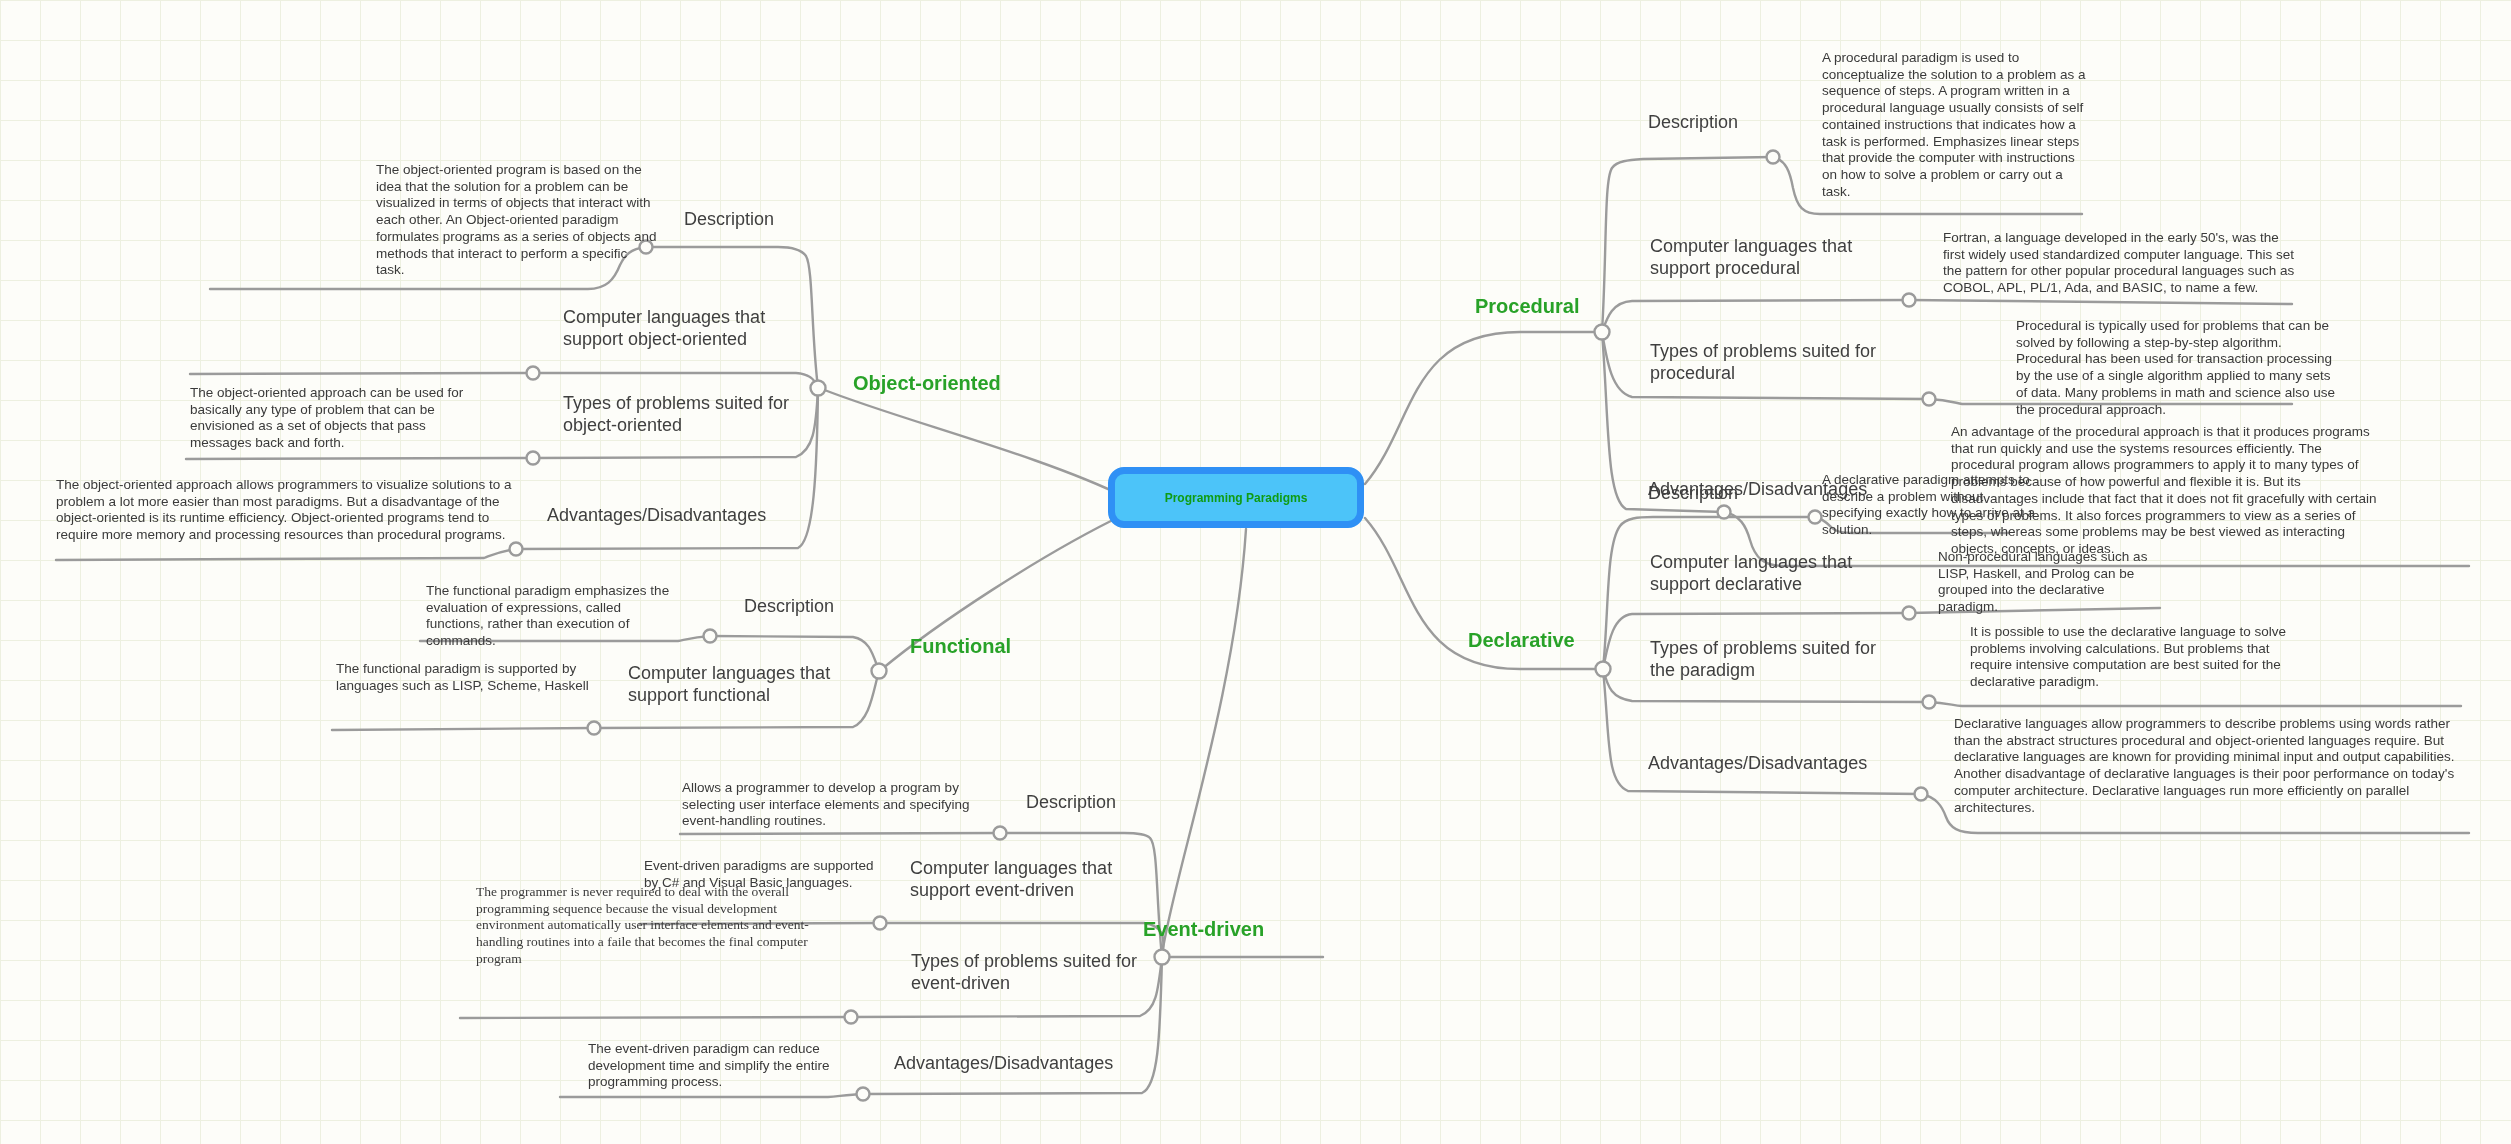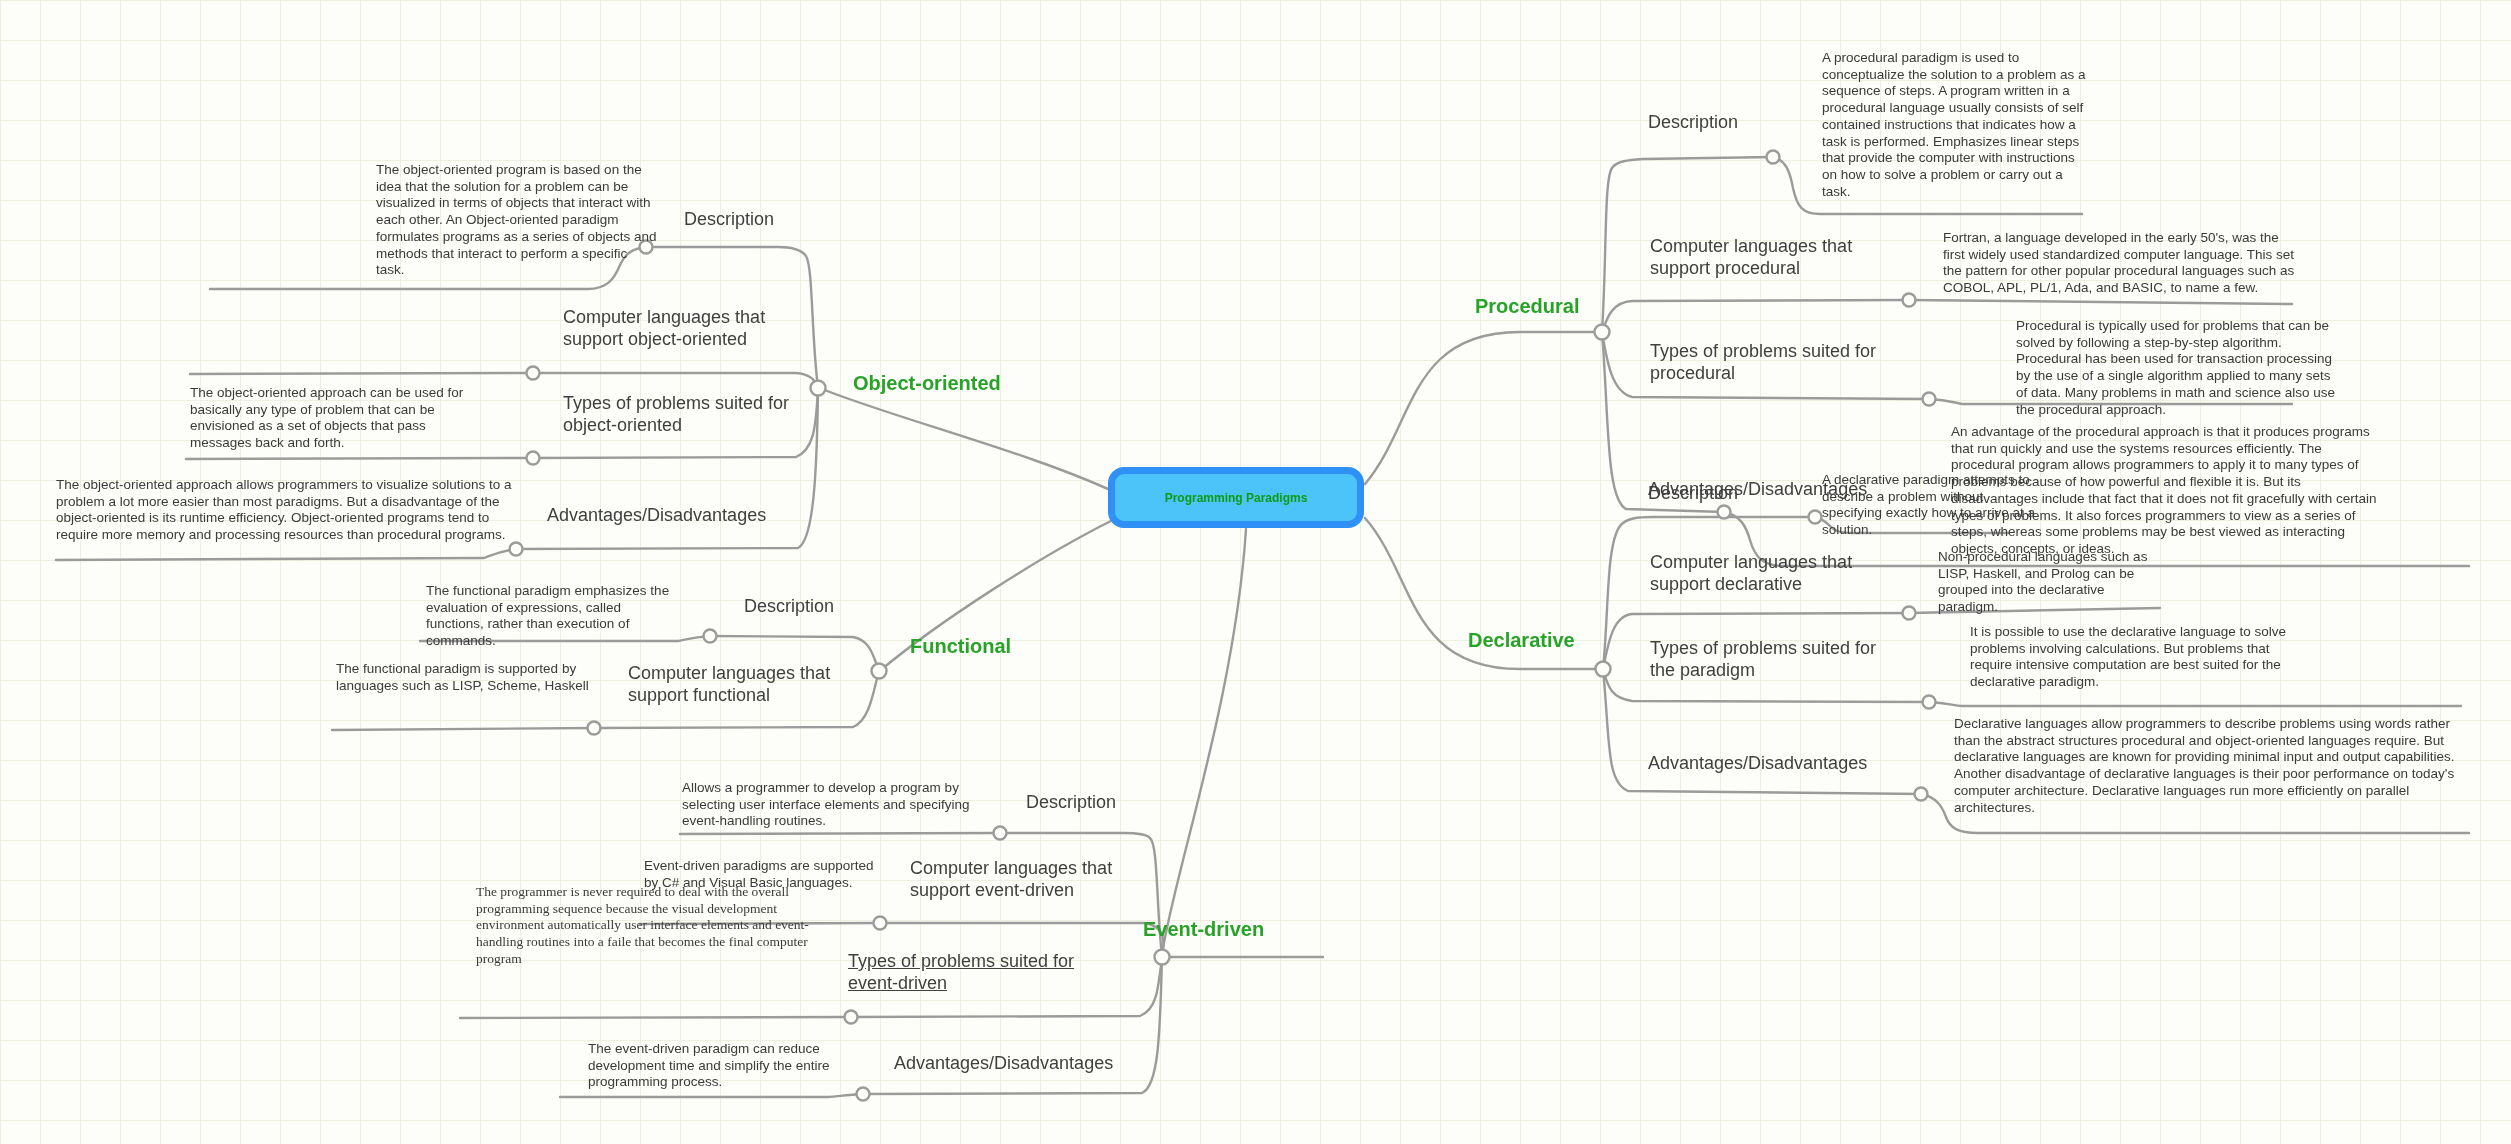--- a/index.html
+++ b/index.html
@@ -153,18 +153,18 @@
 
   <div class="sublabel" style="left:744px;top:596px;width:130px;">Description</div>
   <div class="note" style="left:426px;top:583px;width:255px;">The functional paradigm emphasizes the evaluation of expressions, called functions, rather than execution of commands.</div>
   <div class="sublabel" style="left:628px;top:663px;width:230px;">Computer languages that support functional</div>
   <div class="note" style="left:336px;top:661px;width:258px;">The functional paradigm is supported by languages such as LISP, Scheme, Haskell</div>
 
   <div class="sublabel" style="left:1026px;top:792px;width:130px;">Description</div>
   <div class="note" style="left:682px;top:780px;width:290px;">Allows a programmer to develop a program by selecting user interface elements and specifying event-handling routines.</div>
   <div class="sublabel" style="left:910px;top:858px;width:230px;">Computer languages that support event-driven</div>
   <div class="note" style="left:644px;top:858px;width:232px;">Event-driven paradigms are supported by C# and Visual Basic languages.</div>
-  <div class="sublabel" style="left:848px;top:951px;width:260px;text-decoration:underline;">Types of problems suited for event-driven</div>
+  <div class="sublabel" style="left:911px;top:951px;width:260px;">Types of problems suited for event-driven</div>
   <div class="note" style="left:476px;top:884px;width:368px;font-family:Liberation Serif, serif;">The programmer is never required to deal with the overall programming sequence because the visual development environment automatically user interface elements and event-handling routines into a faile that becomes the final computer program</div>
   <div class="sublabel" style="left:894px;top:1053px;width:260px;">Advantages/Disadvantages</div>
   <div class="note" style="left:588px;top:1041px;width:256px;">The event-driven paradigm can reduce development time and simplify the entire programming process.</div>
 
 </div>
 
 </body></html>

